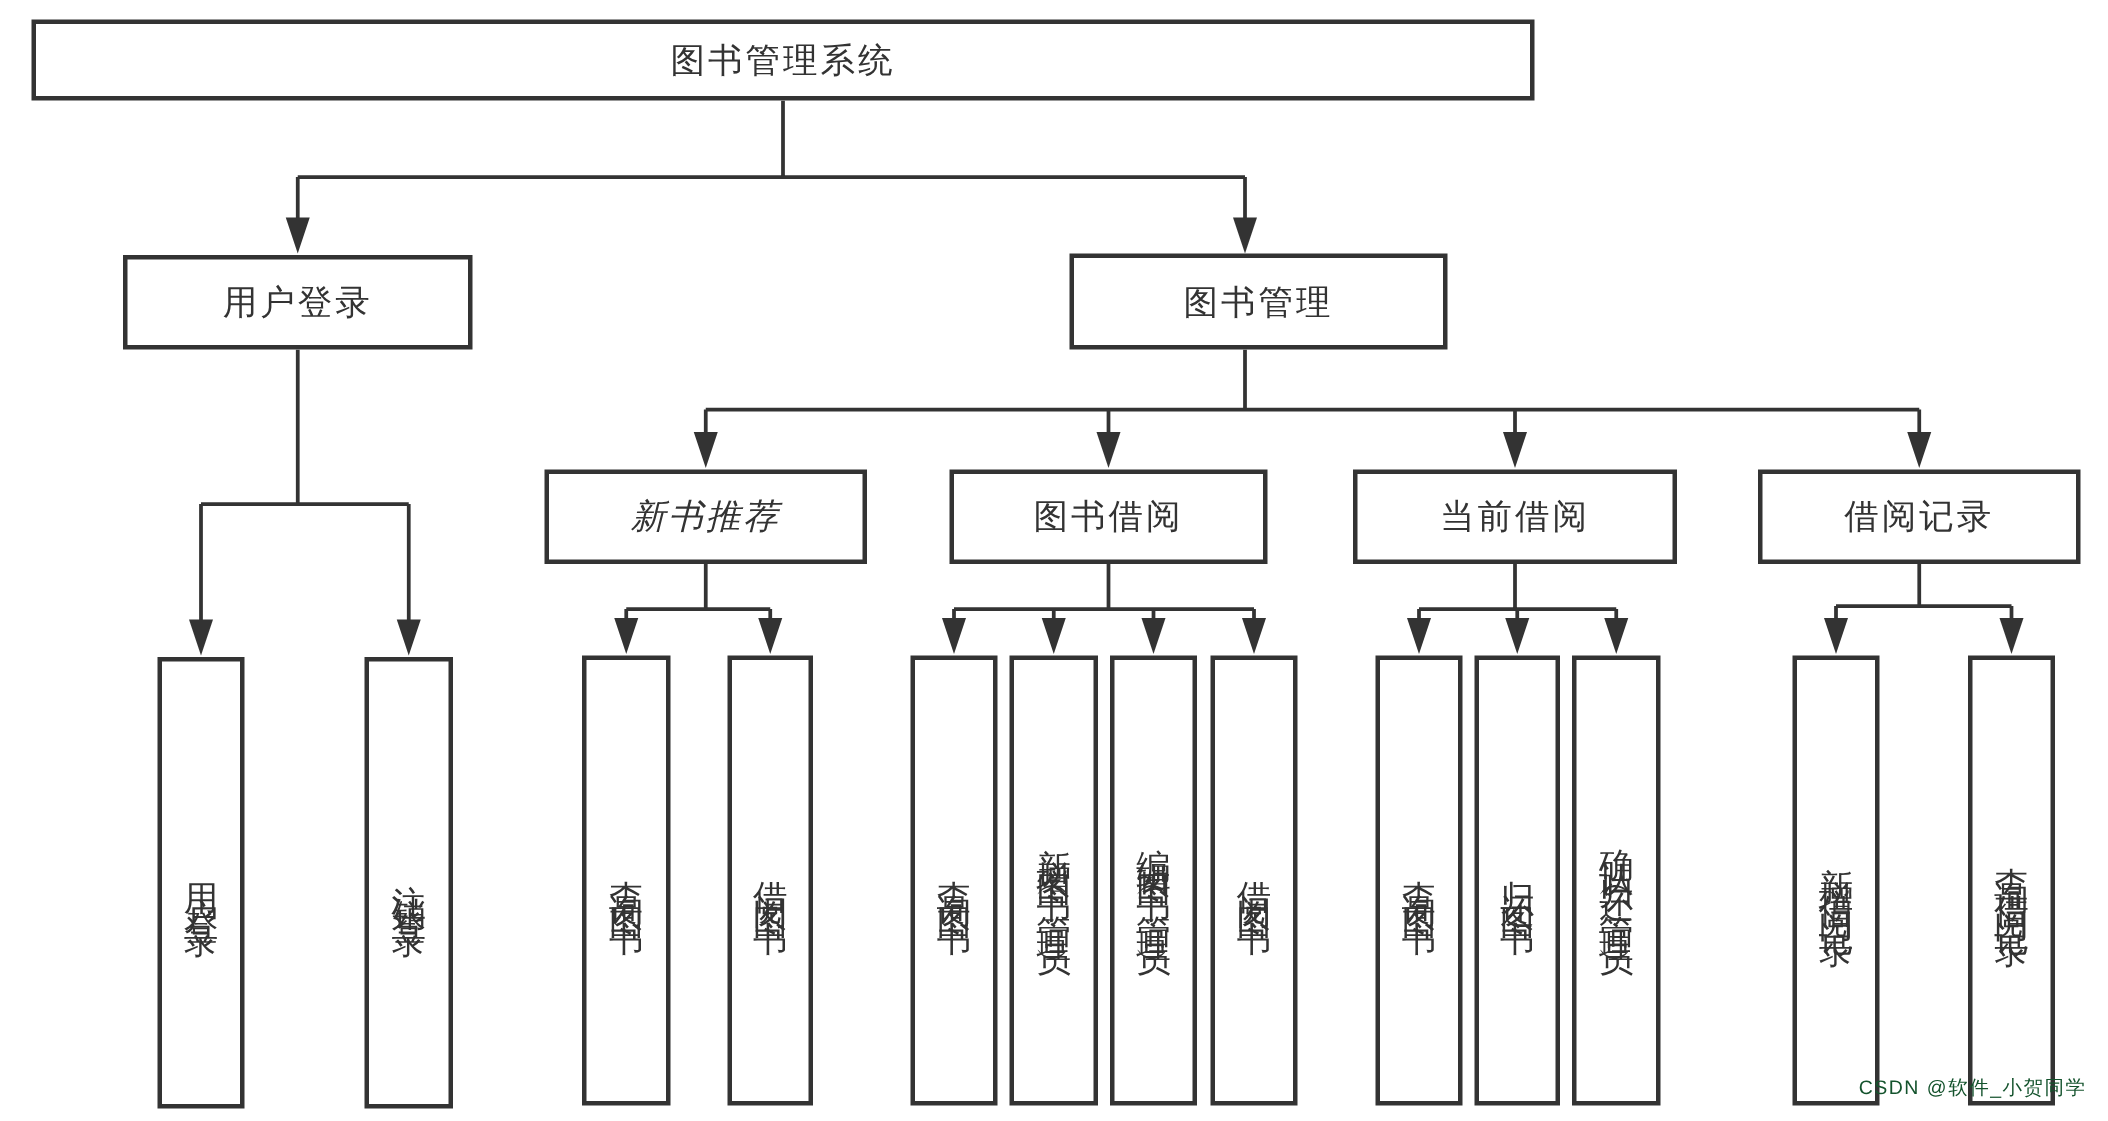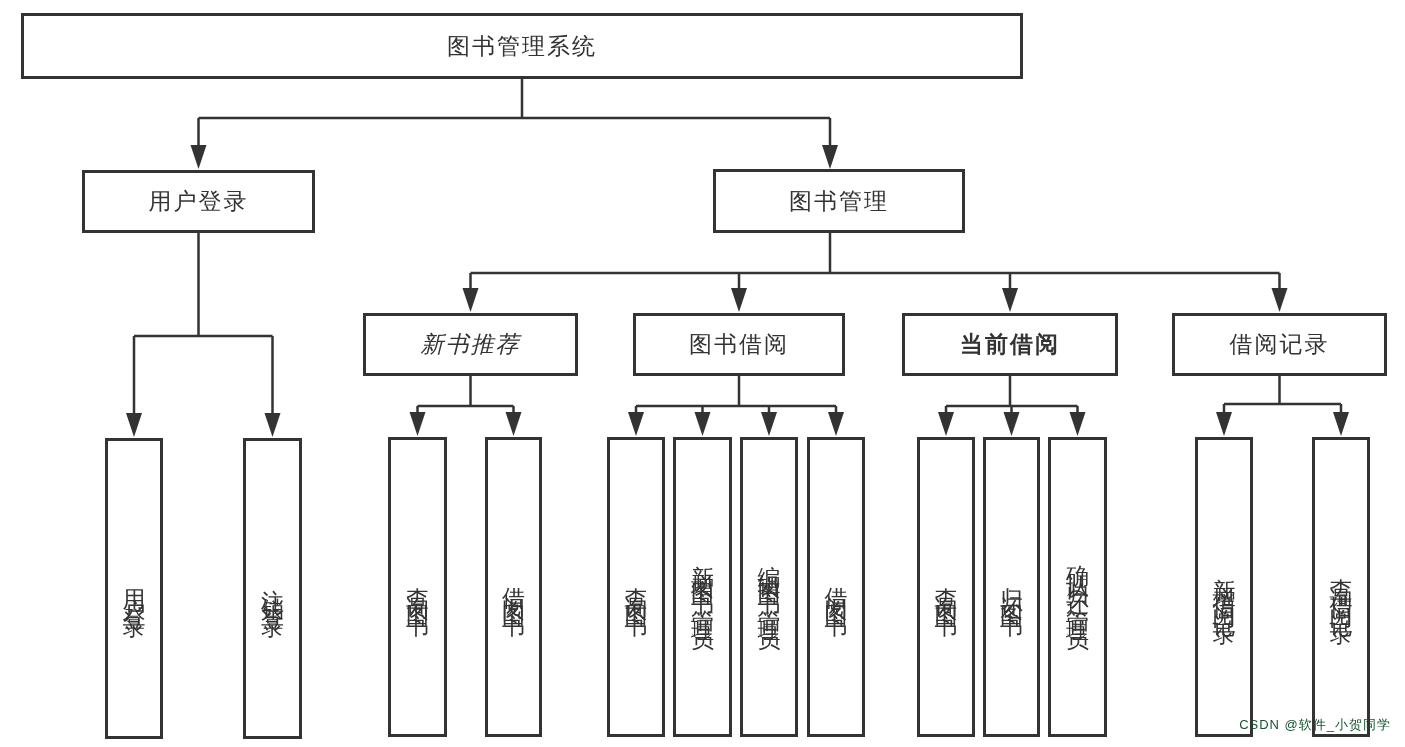--- a/index.html
+++ b/index.html
@@ -83,28 +83,28 @@
       <polygon points="761,412 777,412 769,436"></polygon>
       <polygon points="828,412 844,412 836,436"></polygon>
       <polygon points="938,412 954,412 946,436"></polygon>
       <polygon points="1003.5,412 1019.5,412 1011.5,436"></polygon>
       <polygon points="1069.5,412 1085.5,412 1077.5,436"></polygon>
       <polygon points="1216,412 1232,412 1224,436"></polygon>
       <polygon points="1333,412 1349,412 1341,436"></polygon>
     </g>
   </svg>
 
-  <div class="node hnode" style="left:21px; top:13px; width:1002px; height:66px;">图书管理系统</div>
+  <div class="node hnode" style="left:21px; top:13px; width:1002px; height:54px;">图书管理系统</div>
 
   <div class="node hnode" style="left:82px; top:170px; width:233px; height:63px;">用户登录</div>
   <div class="node hnode" style="left:713px; top:169px; width:252px; height:64px;">图书管理</div>
 
   <div class="node hnode" style="left:363px; top:313px; width:215px; height:63px;font-style:italic;">新书推荐</div>
   <div class="node hnode" style="left:633px; top:313px; width:212px; height:63px;">图书借阅</div>
-  <div class="node hnode" style="left:902px; top:313px; width:216px; height:63px;font-weight:bold;">当前借阅</div>
+  <div class="node hnode" style="left:902px; top:313px; width:216px; height:63px;">当前借阅</div>
   <div class="node hnode" style="left:1172px; top:313px; width:215px; height:63px;">借阅记录</div>
 
   <div class="node vnode" style="left:105px; top:438px; width:58px; height:301px;">用户登录</div>
   <div class="node vnode" style="left:243px; top:438px; width:59px; height:301px;">注销登录</div>
 
   <div class="node vnode" style="left:388px; top:437px; width:59px; height:300px;">查询图书</div>
   <div class="node vnode" style="left:485px; top:437px; width:57px; height:300px;">借阅图书</div>
 
   <div class="node vnode" style="left:607px; top:437px; width:58px; height:300px;">查询图书</div>
   <div class="node vnode" style="left:673px; top:437px; width:59px; height:300px;">新增图书（管理员）</div>

